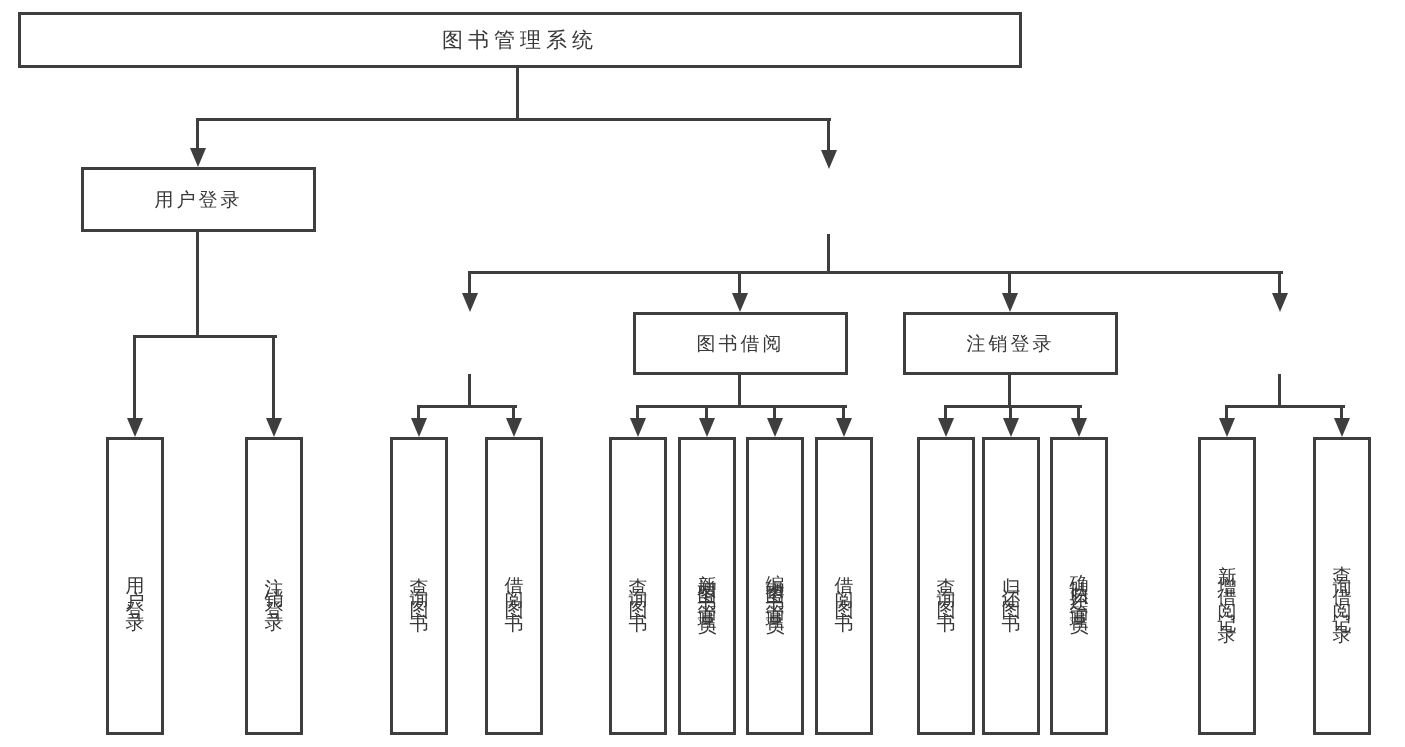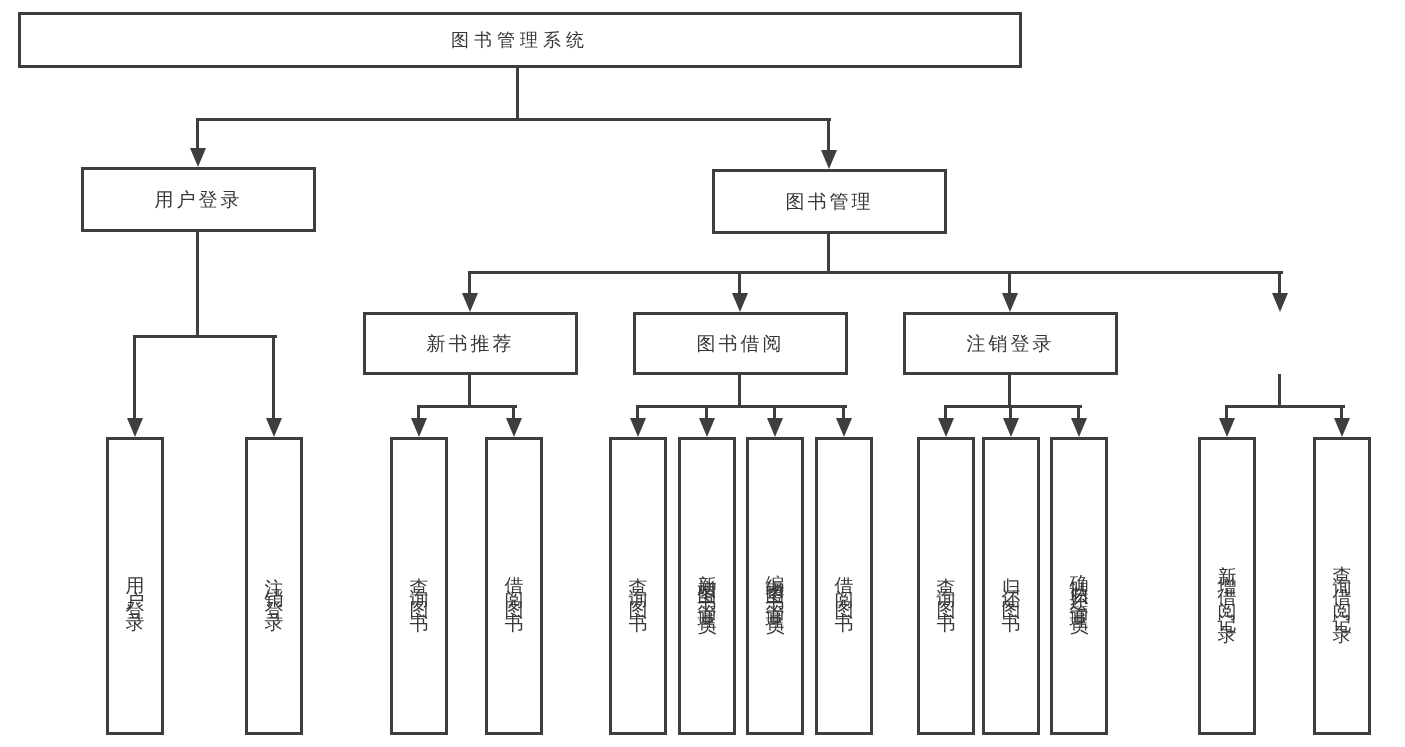--- a/index.html
+++ b/index.html
@@ -22,21 +22,21 @@
     background: #ffffff;
     border: 3px solid #3e3e3e;
     display: flex;
     align-items: center;
     justify-content: center;
     color: #383838;
     font-size: 19px;
     letter-spacing: 3px;
     z-index: 2;
   }
-  .node.root { font-size: 18px; letter-spacing: 5px; }
+  .node.root { font-size: 21px; letter-spacing: 5px; }
   .leaf {
     position: absolute;
     box-sizing: border-box;
     background: #ffffff;
     border: 3px solid #3e3e3e;
     display: flex;
     align-items: center;
     justify-content: center;
     z-index: 2;
     width: 58px;
@@ -79,27 +79,21 @@
 
 <div class="stage">
 
   <div class="node root" style="left:18px; top:12px; width:1004px; height:56px;">
     <span>图书管理系统</span>
   </div>
 
   <div class="node" style="left:81px; top:167px; width:235px; height:65px;">
     <span>用户登录</span>
   </div>
-  <div class="node" style="left:712px; top:169px; width:235px; height:65px;">
-    <span>图书管理</span>
-  </div>
-
-  <div class="node" style="left:363px; top:312px; width:215px; height:63px;">
-    <span>新书推荐</span>
-  </div>
+
   <div class="node" style="left:633px; top:312px; width:215px; height:63px;">
     <span>图书借阅</span>
   </div>
   <div class="node" style="left:903px; top:312px; width:215px; height:63px;">
     <span>注销登录</span>
   </div>
 
   <div class="leaf" style="left:106px;">
     <span class="vlabel loose">用户登录</span>
   </div>

